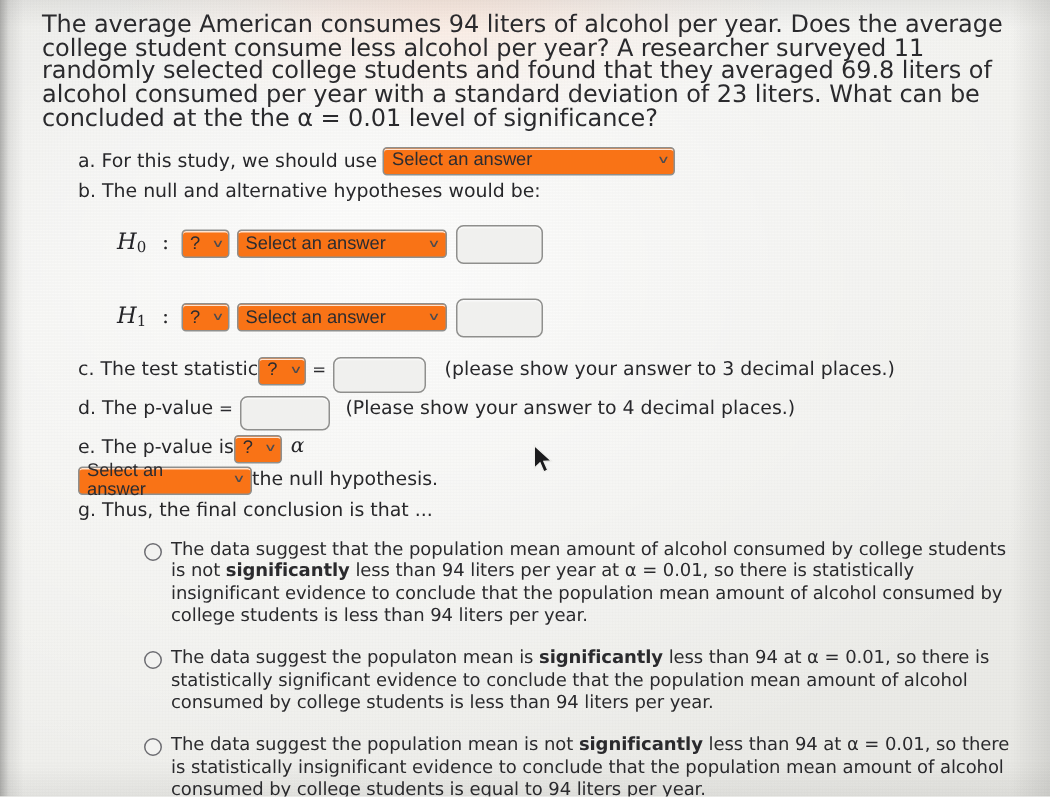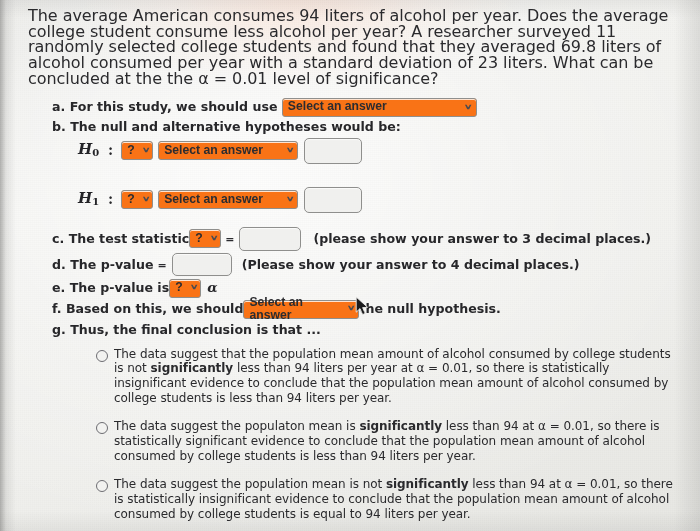--- a/index.html
+++ b/index.html
@@ -61,21 +61,20 @@
     width: 654px;
     color: #2a2a2d;
     font-size: 16px;
     line-height: 15.7px;
     letter-spacing: -0.05px;
   }
 
   .steps {
     margin-top: 11px;
     padding-left: 24px;
-    font-weight: bold;
   }
   .step-line {
     white-space: nowrap;
     display: flex;
     align-items: center;
     min-height: 17px;
   }
   .step-line .txt { white-space: pre; }
 
   
@@ -116,21 +115,21 @@
     border-radius: 5px;
     box-shadow: inset 0 1px 1px rgba(255,255,255,0.7);
     box-sizing: border-box;
     vertical-align: middle;
   }
   .tb-hyp  { width: 58px;  height: 26px; }
   .tb-stat { width: 62px;  height: 24px; }
   .tb-p    { width: 60px;  height: 23px; }
 
   
-  .hyp-block { padding-left: 26px; }
+  .hyp-block { margin-top: 12px; padding-left: 26px; }
   .hyp-row {
     display: flex;
     align-items: center;
     height: 30px;
   }
   .hyp-row + .hyp-row { margin-top: 19px; }
   .hyp-label {
     font-family: "DejaVu Serif", serif;
     font-style: italic;
     font-size: 15px;
@@ -163,21 +162,21 @@
     top: 1px;
   }
   .alpha {
     font-family: "DejaVu Serif", serif;
     font-style: italic;
     font-size: 13.5px;
     margin-left: 6px;
   }
 
   .cd-block { margin-top: 11px; }
-  .cd-row { display: flex; align-items: center; min-height: 26px; }
+  .cd-row { display: flex; align-items: flex-start; min-height: 26px; }
   .cd-row.tight { min-height: 21px; }
 
   
   .options {
     margin-top: 6px;
     padding-left: 68px;
   }
   .option {
     display: flex;
     align-items: flex-start;
@@ -299,21 +298,20 @@
       <div class="cd-row tight">
         <span class="txt">e. The p-value is </span>
         <span class="dropdown dd-q">
           <span>?</span>
           <span class="chev">∨</span>
         </span>
         <span class="alpha">α</span>
       </div>
 
       <div class="cd-row tight">
-        <span class="txt">f. Based on this, we should </span>
         <span class="dropdown dd-narrow">
           <span>Select an answer</span>
           <span class="chev">∨</span>
         </span>
         <span class="txt"> the null hypothesis.</span>
       </div>
 
       <div class="cd-row tight">
         <span class="txt">g. Thus, the final conclusion is that ...</span>
       </div>

